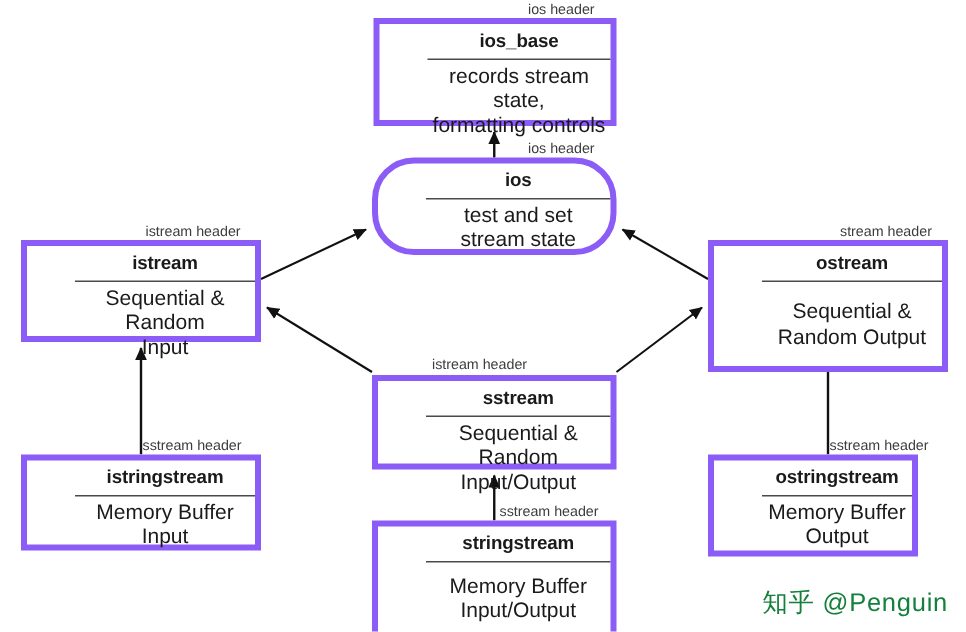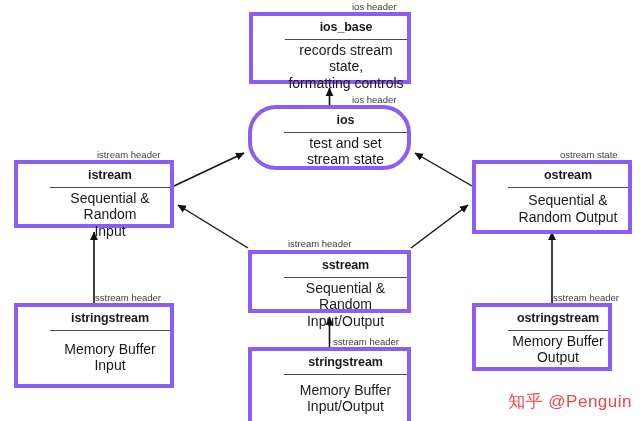--- a/index.html
+++ b/index.html
@@ -75,43 +75,43 @@
     line-height: 1;
     color: #3c3c3c;
     white-space: nowrap;
     z-index: 3;
   }
 
   
   #node-ios-base     { left: 249px; top: 12px;  width: 162px; height: 72px; }
   #node-ios          { left: 248px; top: 105px; width: 163px; height: 65px; border-radius: 28px; }
   #node-istream      { left: 14px;  top: 160px; width: 160px; height: 68px; }
-  #node-ostream      { left: 472px; top: 160px; width: 160px; height: 74px; }
+  #node-ostream      { left: 472px; top: 160px; width: 160px; height: 88px; }
   #node-iostream     { left: 248px; top: 250px; width: 163px; height: 63px; }
-  #node-istringstream{ left: 14px;  top: 303px; width: 160px; height: 85px; }
+  #node-istringstream{ left: 14px;  top: 303px; width: 160px; height: 64px; }
   #node-ostringstream{ left: 472px; top: 303px; width: 140px; height: 68px; }
   #node-stringstream { left: 248px; top: 347px; width: 163px; height: 79px; }
 
   
   #lbl-ios-base      { left: 352px; top: 2px; }
   #lbl-ios           { left: 352px; top: 95px; }
   #lbl-istream       { left: 97px;  top: 150px; }
   #lbl-ostream       { left: 560px; top: 150px; }
   #lbl-iostream      { left: 288px; top: 239px; }
   #lbl-istringstream { left: 95px;  top: 293px; }
   #lbl-ostringstream { left: 553px; top: 293px; }
   #lbl-stringstream  { left: 333px; top: 337px; }
 
   
   #watermark {
     position: absolute;
     right: 12px;
     bottom: 8px;
     font-size: 17px;
-    color: #ef4444;
+    color: #15803d;
     letter-spacing: 0.5px;
     z-index: 4;
     user-select: none;
   }
 </style>
 </head>
 <body>
 
 <div id="diagram">
 
@@ -135,21 +135,21 @@
     <line x1="94" y1="303" x2="94" y2="232" stroke="#111111" stroke-width="1.6" marker-end="url(#arrowhead)"></line>
 
     <line x1="552" y1="303" x2="552" y2="232" stroke="#111111" stroke-width="1.6" marker-end="url(#arrowhead)"></line>
 
     <line x1="329.5" y1="347" x2="329.5" y2="317" stroke="#111111" stroke-width="1.6" marker-end="url(#arrowhead)"></line>
   </svg>
 
   <div class="hdr-label" id="lbl-ios-base">ios header</div>
   <div class="hdr-label" id="lbl-ios">ios header</div>
   <div class="hdr-label" id="lbl-istream">istream header</div>
-  <div class="hdr-label" id="lbl-ostream">ostream state</div>
+  <div class="hdr-label" id="lbl-ostream">stream header</div>
   <div class="hdr-label" id="lbl-iostream">istream header</div>
   <div class="hdr-label" id="lbl-istringstream">sstream header</div>
   <div class="hdr-label" id="lbl-ostringstream">sstream header</div>
   <div class="hdr-label" id="lbl-stringstream">sstream header</div>
 
   <div class="node" id="node-ios-base">
     <div class="node-title">ios_base</div>
     <div class="node-body">records stream state,
 formatting controls</div>
   </div>

